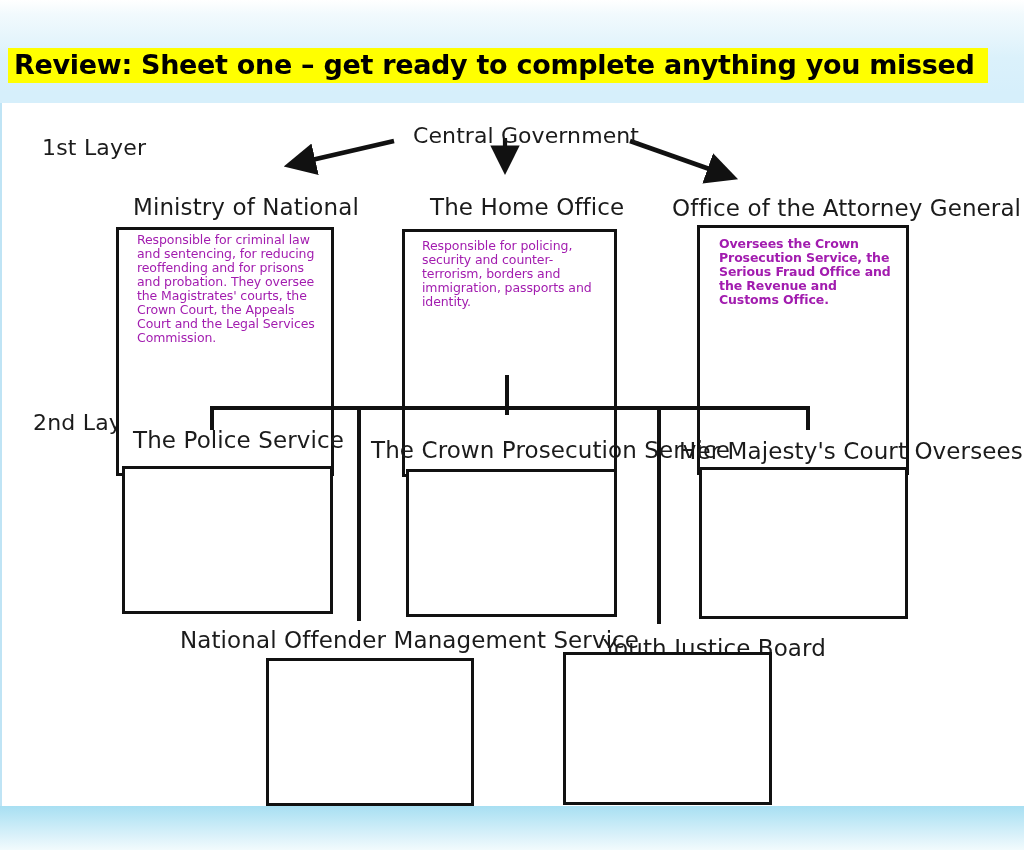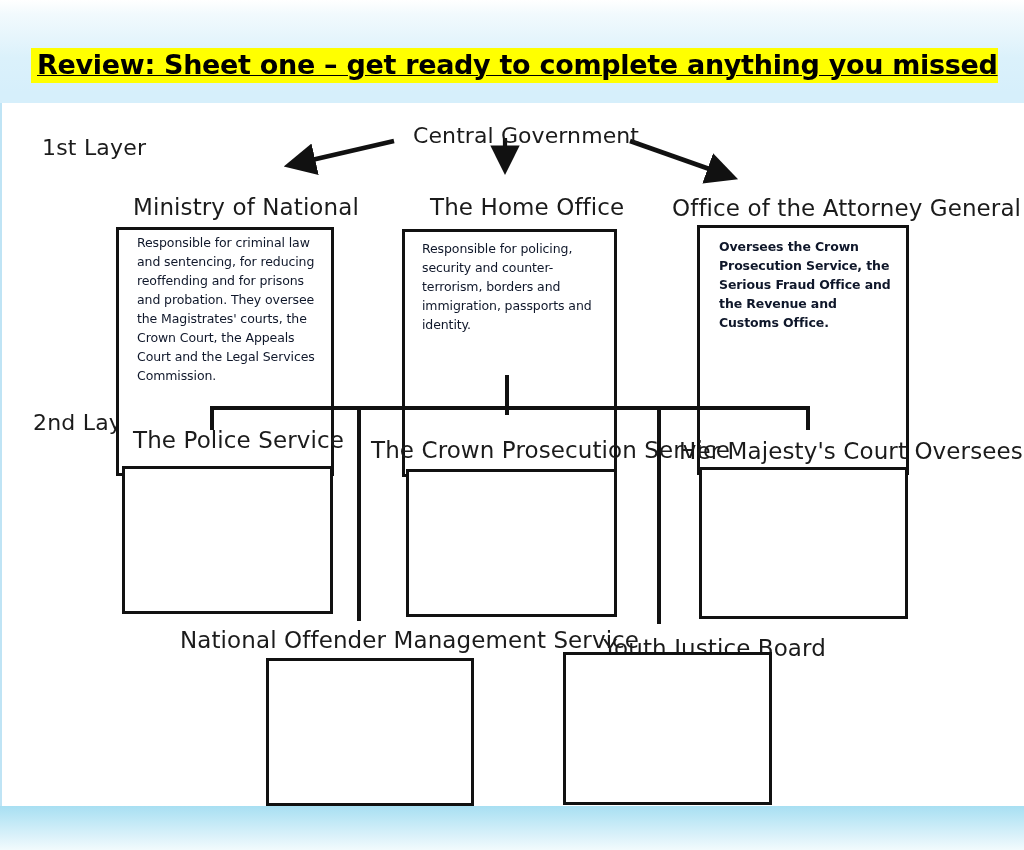--- a/index.html
+++ b/index.html
@@ -43,26 +43,25 @@
     top: 103px;
     width: 1024px;
     height: 703px;
     background: #ffffff;
     border-left: 2px solid #bfe4f5;
   }
 
   
   #title-bar {
     position: absolute;
-    left: 31px;
+    left: 8px;
     top: 48px;
     background: #ffff00;
-    padding: 3px 0 5px 6px;
+    padding: 3px 13px 5px 6px;
     line-height: 1;
-    text-decoration: underline;
   }
   #title-text {
     font-family: "DejaVu Sans", sans-serif;
     font-size: 27px;
     font-weight: 700;
     letter-spacing: -0.3px;
     color: #000000;
     white-space: nowrap;
   }
 
@@ -91,22 +90,22 @@
   .box {
     position: absolute;
     background: #ffffff;
     border: 3px solid #111111;
     box-sizing: border-box;
   }
   .box-text {
     position: absolute;
     font-family: "DejaVu Sans", sans-serif;
     font-size: 12.5px;
-    line-height: 19px;
-    color: #0f172a;
+    line-height: 14px;
+    color: #a21caf;
     letter-spacing: -0.1px;
   }
 
   
   .hline {
     position: absolute;
     background: #111111;
     height: 4px;
   }
   .vline {

